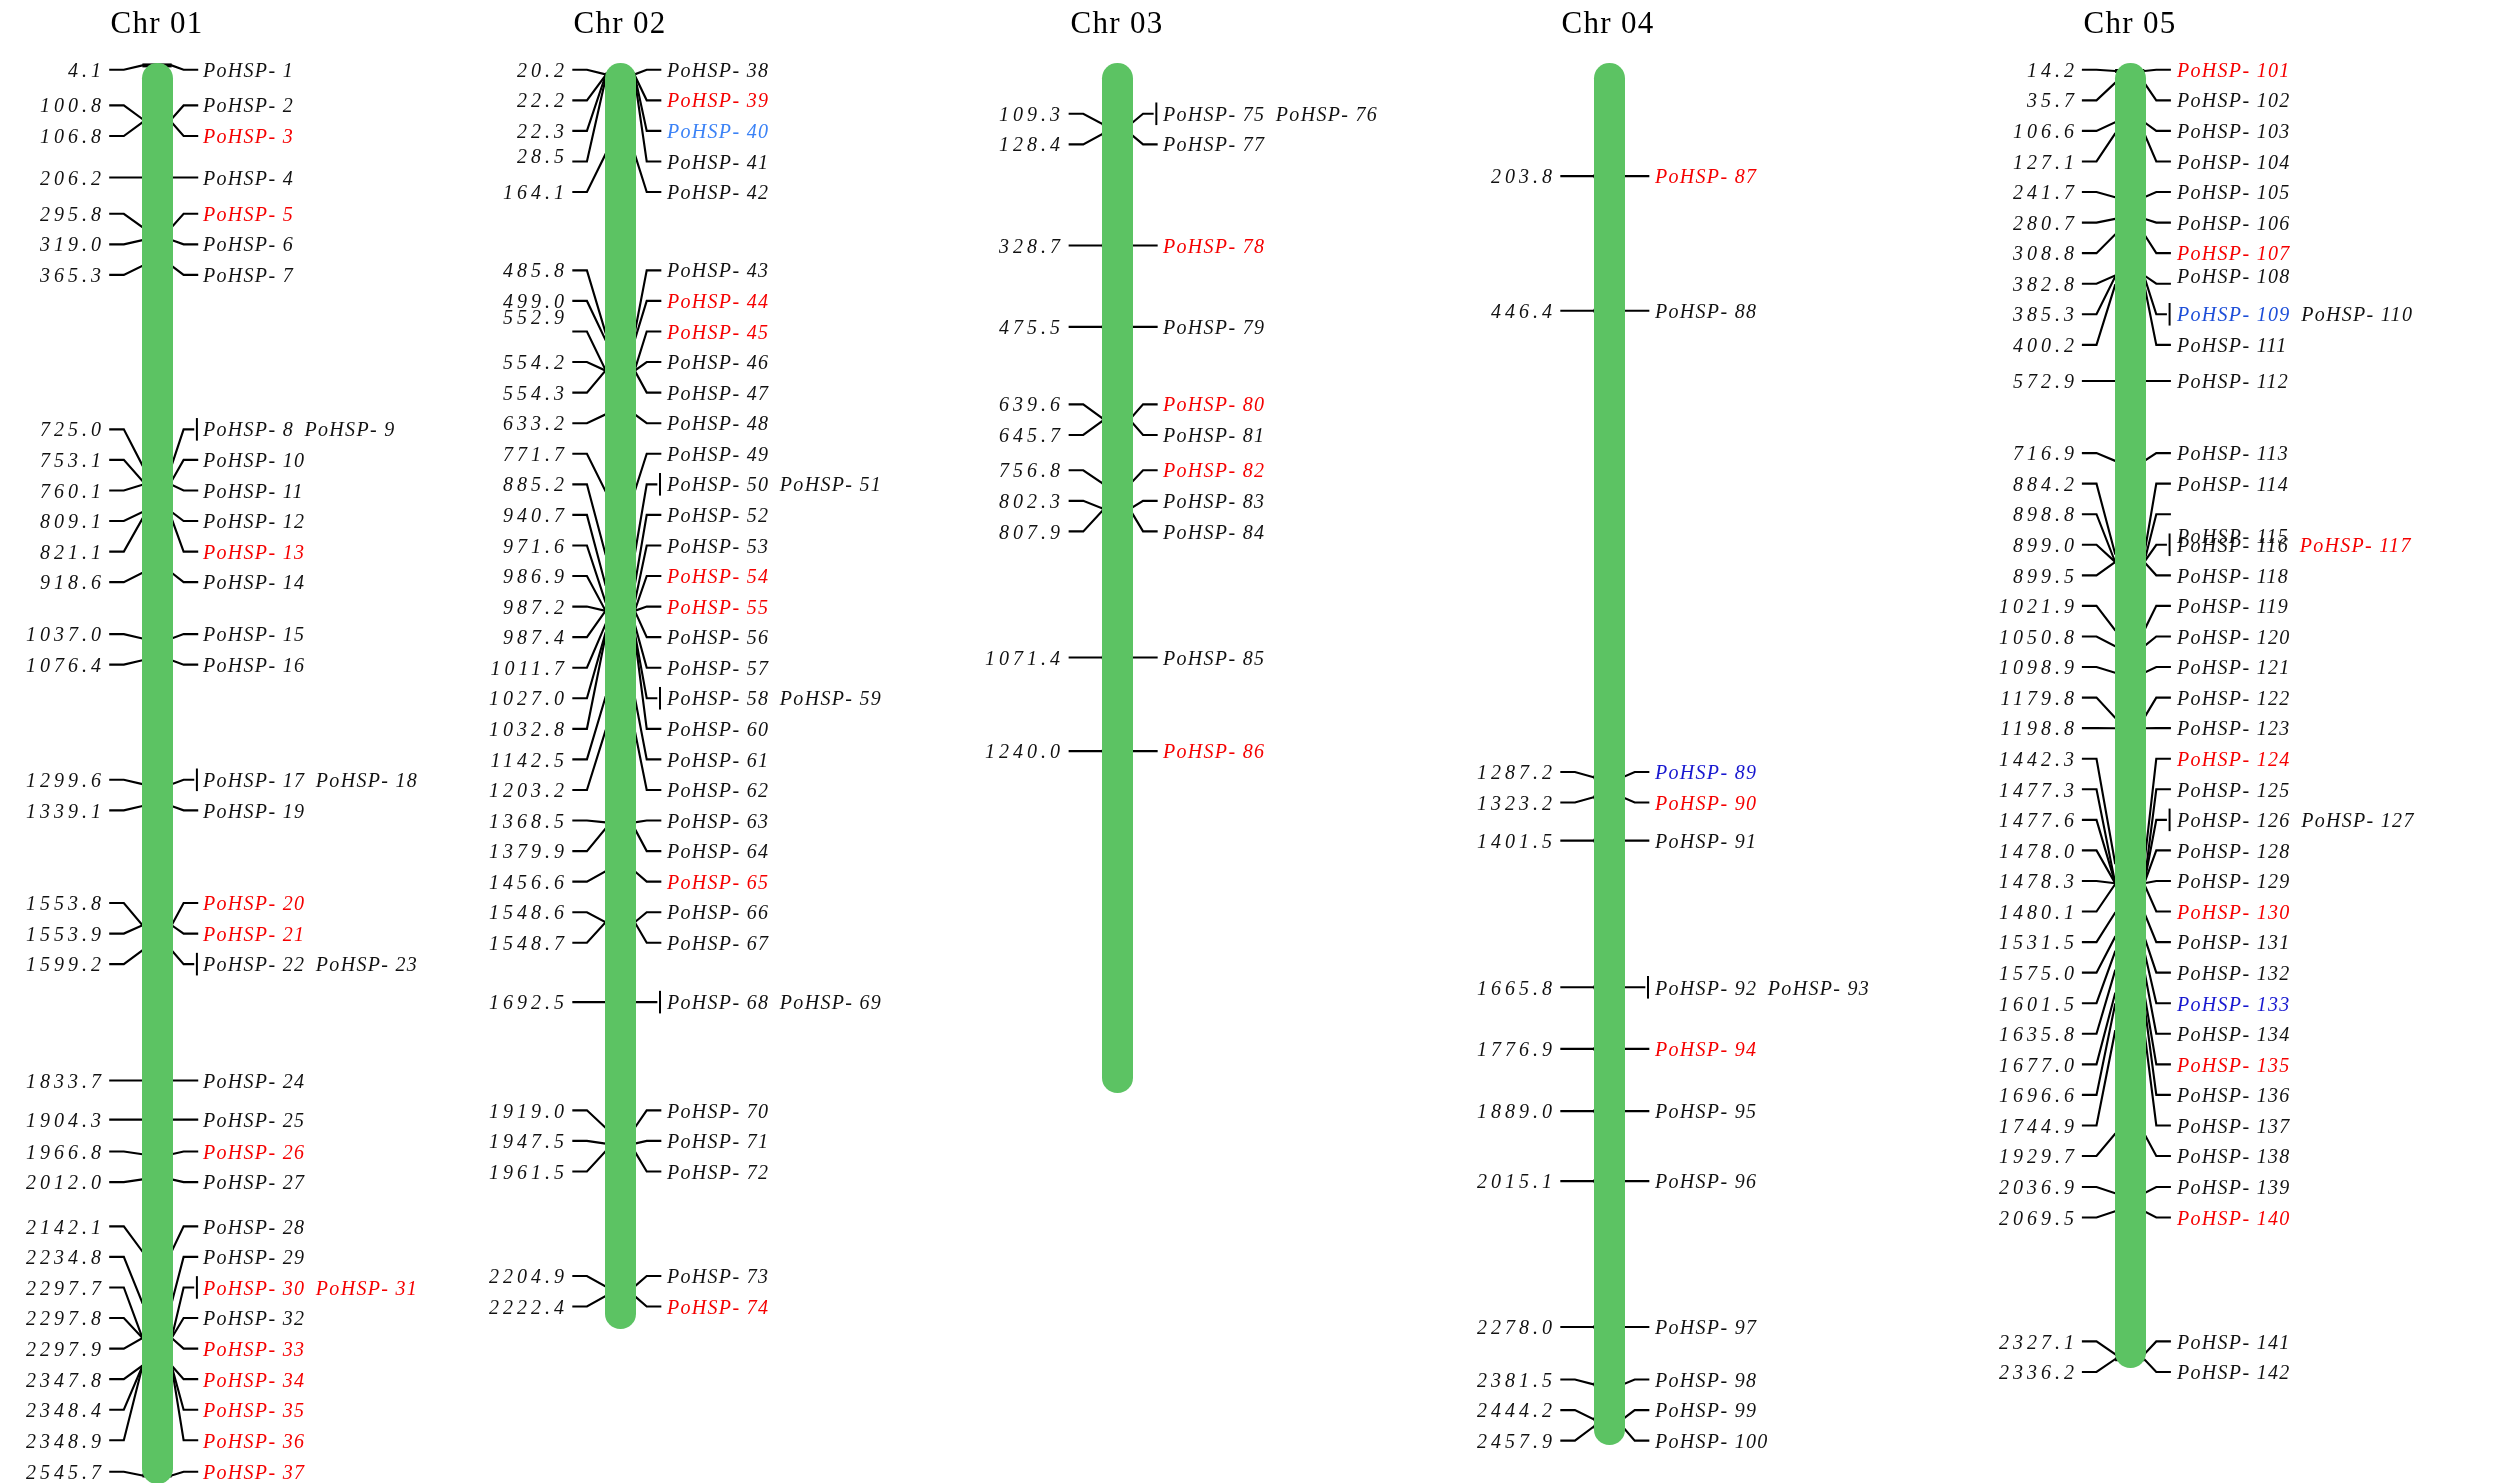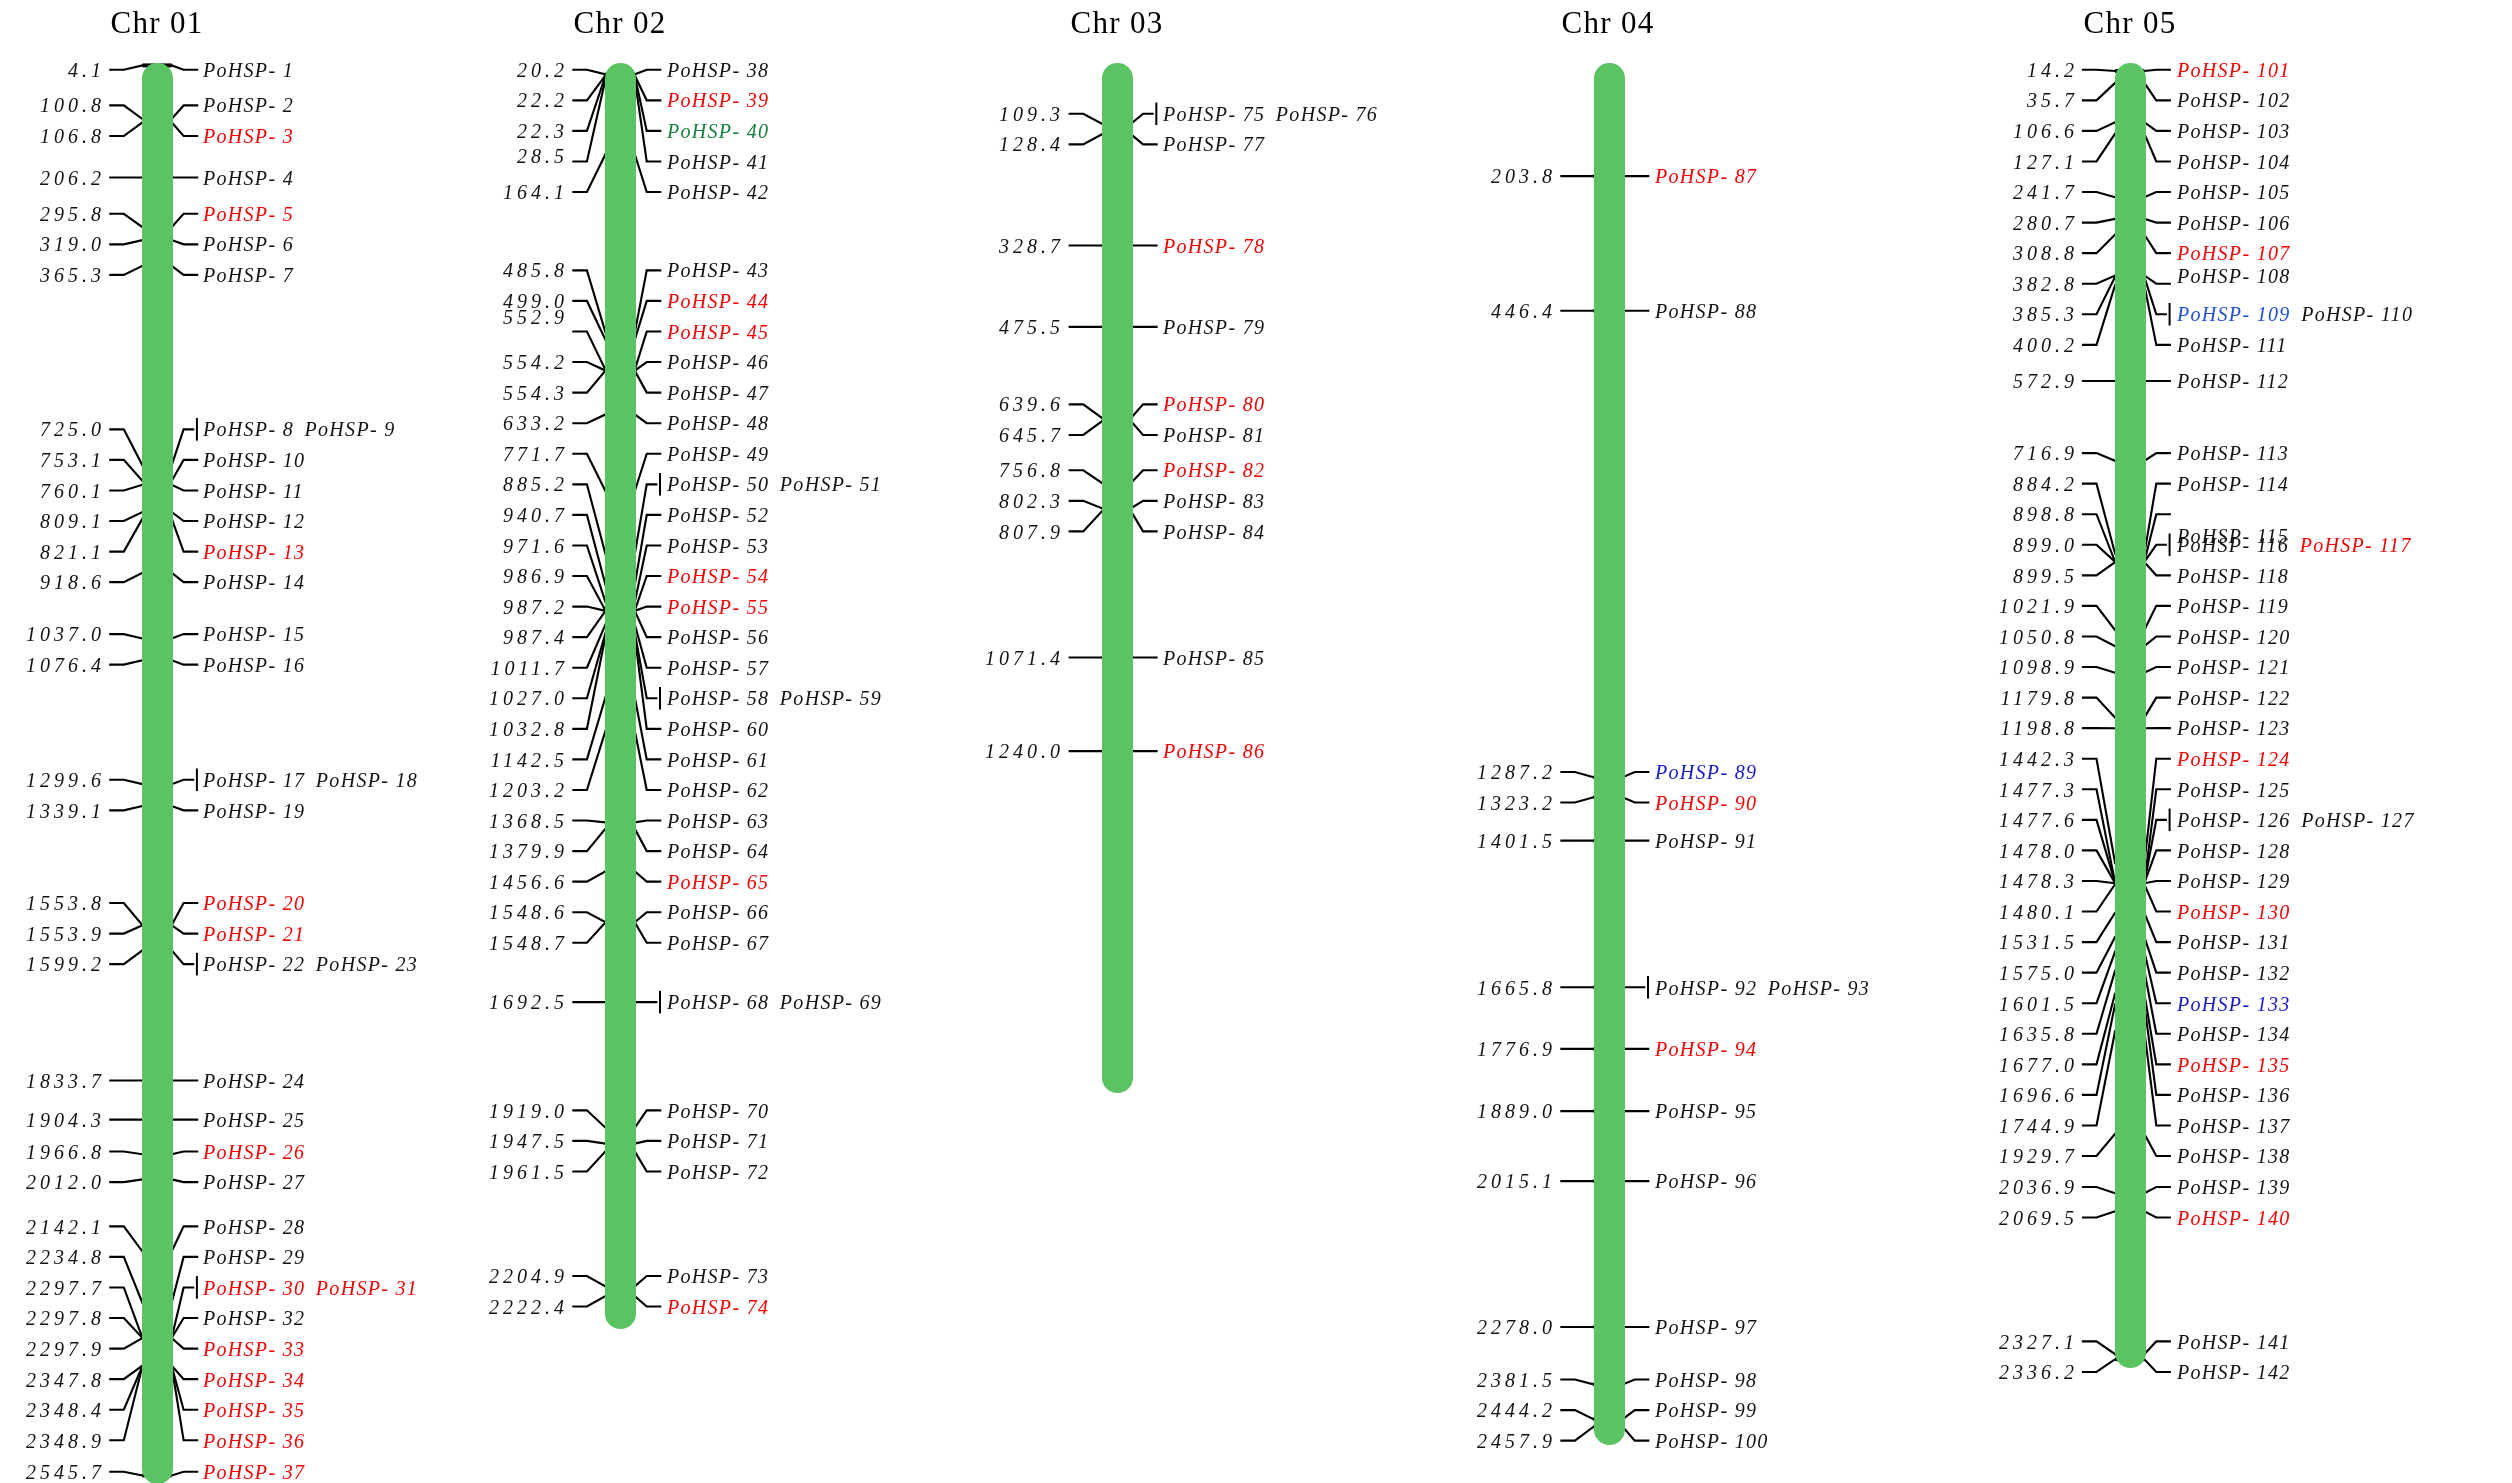--- a/index.html
+++ b/index.html
@@ -409,21 +409,21 @@
   </section>
   <section class="chr-col">
     <div class="chr-title" style="left: 620px;">Chr 02</div>
     <div class="loci" id="col1">
         <div class="chr-bar" style="left: 605px; top: 63px; height: 1266px; background: rgb(92, 195, 99);"></div>
         <div class="num" style="left: 369px; top: 70px;">20.2</div>
         <div class="lbl" style="left: 667px; top: 70px;"><span style="color: rgb(17, 17, 17);">PoHSP- 38</span></div>
         <div class="num" style="left: 369px; top: 100px;">22.2</div>
         <div class="lbl" style="left: 667px; top: 100px;"><span style="color: rgb(245, 0, 0);">PoHSP- 39</span></div>
         <div class="num" style="left: 369px; top: 131px;">22.3</div>
-        <div class="lbl" style="left: 667px; top: 131px;"><span style="color: #15803d;">PoHSP- 40</span></div>
+        <div class="lbl" style="left: 667px; top: 131px;"><span style="color: #3b82f6;">PoHSP- 40</span></div>
         <div class="num" style="left: 369px; top: 156px;">28.5</div>
         <div class="lbl" style="left: 667px; top: 162px;"><span style="color: rgb(17, 17, 17);">PoHSP- 41</span></div>
         <div class="num" style="left: 369px; top: 192px;">164.1</div>
         <div class="lbl" style="left: 667px; top: 192px;"><span style="color: rgb(17, 17, 17);">PoHSP- 42</span></div>
         <div class="num" style="left: 369px; top: 270px;">485.8</div>
         <div class="lbl" style="left: 667px; top: 270px;"><span style="color: rgb(17, 17, 17);">PoHSP- 43</span></div>
         <div class="num" style="left: 369px; top: 301px;">499.0</div>
         <div class="lbl" style="left: 667px; top: 301px;"><span style="color: rgb(245, 0, 0);">PoHSP- 44</span></div>
         <div class="num" style="left: 369px; top: 317px;">552.9</div>
         <div class="lbl" style="left: 667px; top: 332px;"><span style="color: rgb(245, 0, 0);">PoHSP- 45</span></div>

